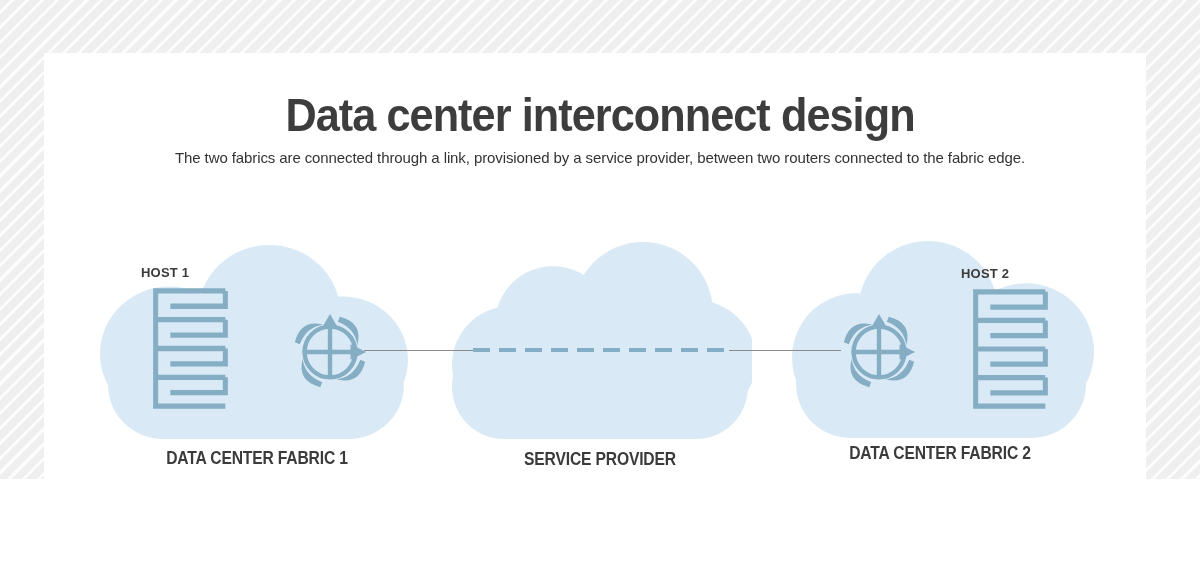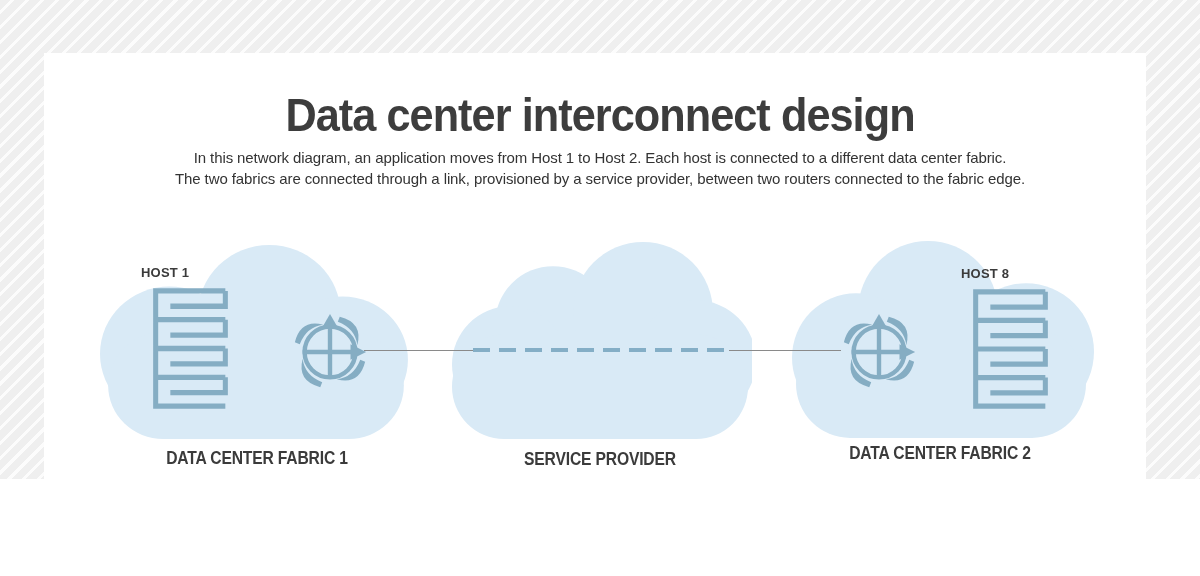--- a/index.html
+++ b/index.html
@@ -78,21 +78,20 @@
 </head>
 <body>
 
 <div class="stage">
 
   <div class="card"></div>
 
   <h1 class="title">Data center interconnect design</h1>
 
   <div class="subtitle">
-    <div>In this network diagram, an application moves from Host 1 to Host 2. Each host is connected to a different data center fabric.</div>
     <div>The two fabrics are connected through a link, provisioned by a service provider, between two routers connected to the fabric edge.</div>
   </div>
 
   <div class="cloud mirror" style="left:100px;top:243px;width:312px;height:198px;">
     <svg viewBox="0 0 306 200" preserveAspectRatio="none" aria-hidden="true">
       <circle class="cf" cx="140" cy="72" r="70"></circle>
       <circle class="cf" cx="68" cy="118" r="64"></circle>
       <circle class="cf" cx="238" cy="112" r="68"></circle>
       <rect class="cf" x="8" y="90" width="290" height="108" rx="54"></rect>
     </svg>
@@ -157,21 +156,21 @@
   </div>
 
   <div class="icon" style="left:972px;top:289px;width:77px;height:120px;">
     <svg viewBox="0 0 84 126" preserveAspectRatio="none" aria-hidden="true">
       <path class="st" stroke-width="5.5" d="M80 3 H4 V123 H80 M4 33 H80 M4 63 H80 M4 93 H80"></path>
       <path class="st" stroke-width="5.5" d="M80 3 V19 H20 M80 33 V49 H20 M80 63 V79 H20 M80 93 V109 H20"></path>
     </svg>
   </div>
 
   <div class="host-label" style="left:141px;top:265px;">HOST 1</div>
-  <div class="host-label" style="left:961px;top:266px;">HOST 8</div>
+  <div class="host-label" style="left:961px;top:266px;">HOST 2</div>
 
   <div class="fabric-label" style="left:107px;top:448px;">DATA CENTER FABRIC 1</div>
   <div class="fabric-label" style="left:450px;top:449px;">SERVICE PROVIDER</div>
   <div class="fabric-label" style="left:790px;top:443px;">DATA CENTER FABRIC 2</div>
 
   <div class="footer-source">SOURCE: NETWORK ARCHITECT RUSS WHITE</div>
   <div class="footer-copy">©2019 TECHTARGET. ALL RIGHTS RESERVED</div>
 
   <div class="brand">
     <svg width="36" height="18" viewBox="0 0 40 20" aria-hidden="true">

